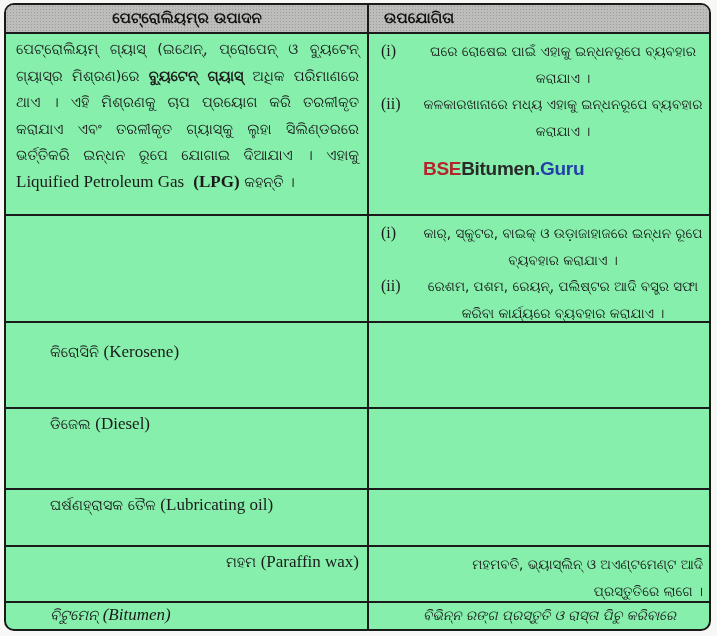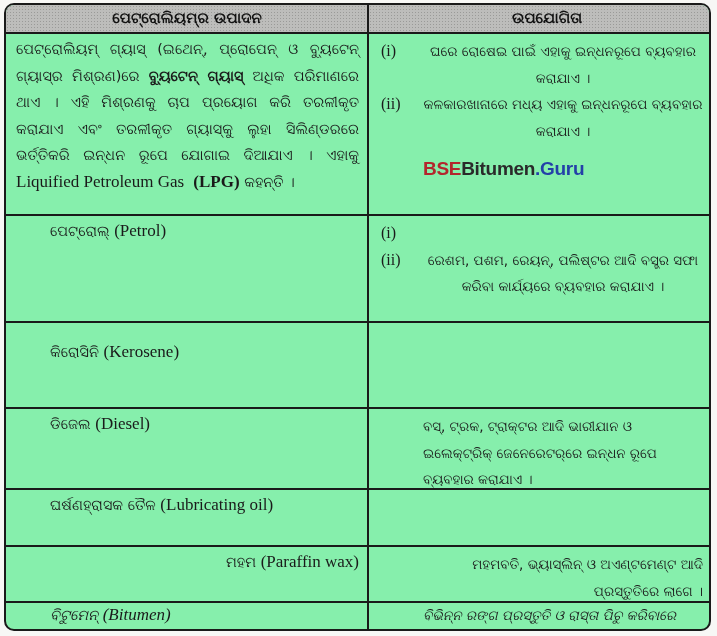--- a/index.html
+++ b/index.html
@@ -39,21 +39,20 @@
       box-sizing: border-box;
     }
     .header-cell {
       position: absolute;
       top: 0;
       height: 27px;
       line-height: 27px;
       font-size: 15px;
       font-weight: bold;
       color: #111;
-      text-align: center;
     }
     .h-left { left: 0; width: 362px; text-align: center; }
     .h-right { left: 364px; width: 340px; padding-left: 14px; box-sizing: border-box; }
     .vline {
       position: absolute;
       left: 361px;
       top: 0;
       width: 2px;
       height: 100%;
       background: #1a1a1a;
@@ -152,27 +151,24 @@
         <span class="item-text">କଳକାରଖାନାରେ ମଧ୍ୟ ଏହାକୁ ଇନ୍ଧନରୂପେ ବ୍ୟବହାର କରାଯାଏ ।</span>
       </div>
       <div class="watermark">
         <span class="wm-a">BSE</span><span class="wm-b">Bitumen</span><span class="wm-c">.Guru</span>
       </div>
     </div>
   </div>
   <div class="hline" style="top:209px;"></div>
 
   <div class="row" style="top:211px; height:104px;">
-    <div class="cell-left indent">
-      <span>ପେଟ୍ରୋଲ୍</span>
-      <span class="latin">(Petrol)</span>
-    </div>
     <div class="cell-right">
       <div class="item">
         <span class="num">(i)</span>
+        <span class="item-text">କାର୍, ସ୍କୁଟର, ବାଇକ୍ ଓ ଉଡ଼ାଜାହାଜରେ ଇନ୍ଧନ ରୂପେ ବ୍ୟବହାର କରାଯାଏ ।</span>
       </div>
       <div class="item">
         <span class="num">(ii)</span>
         <span class="item-text">ରେଶମ, ପଶମ, ରେୟନ୍, ପଲିଷ୍ଟର ଆଦି ବସ୍ତ୍ର ସଫା କରିବା କାର୍ଯ୍ୟରେ ବ୍ୟବହାର କରାଯାଏ ।</span>
       </div>
     </div>
   </div>
   <div class="hline" style="top:316px;"></div>
 
   <div class="row" style="top:332px; height:84px;">
@@ -180,23 +176,20 @@
       <span>କିରୋସିନି</span>
       <span class="latin">(Kerosene)</span>
     </div>
   </div>
   <div class="hline" style="top:402px;"></div>
 
   <div class="row" style="top:404px; height:78px;">
     <div class="cell-left indent">
       <span>ଡିଜେଲ</span>
       <span class="latin">(Diesel)</span>
-    </div>
-    <div class="cell-right">
-      <div class="plain-text">ବସ୍, ଟ୍ରକ, ଟ୍ରାକ୍ଟର ଆଦି ଭାରୀଯାନ ଓ ଇଲେକ୍‌ଟ୍ରିକ୍ ଜେନେରେଟର୍‌ରେ ଇନ୍ଧନ ରୂପେ ବ୍ୟବହାର କରାଯାଏ ।</div>
     </div>
   </div>
   <div class="hline" style="top:483px;"></div>
 
   <div class="row" style="top:485px; height:54px;">
     <div class="cell-left indent">
       <span>ଘର୍ଷଣହ୍ରାସକ ତୈଳ</span>
       <span class="latin">(Lubricating oil)</span>
     </div>
   </div>

